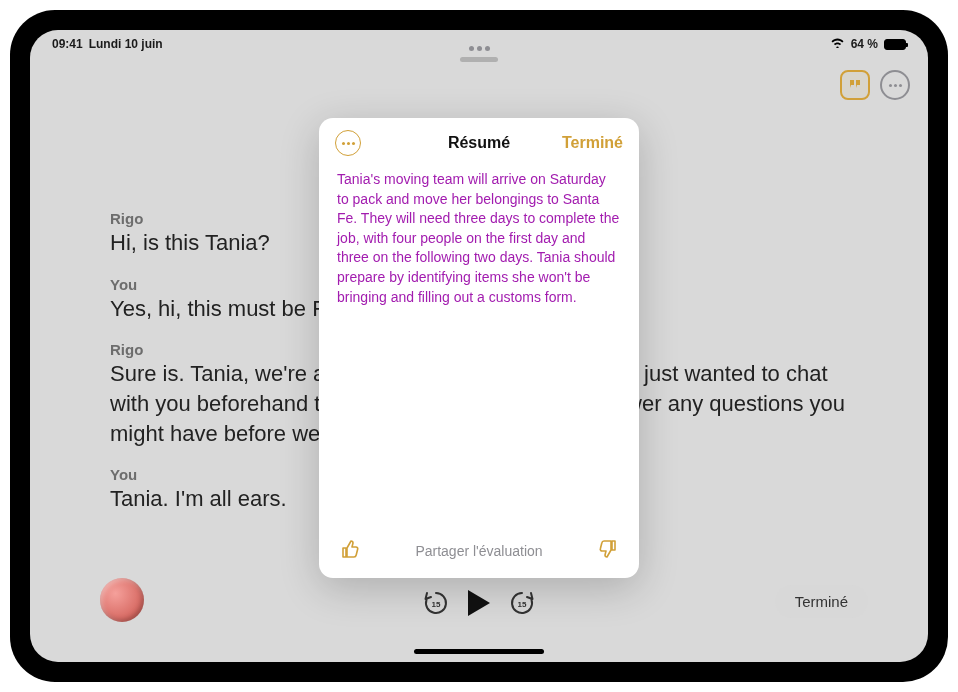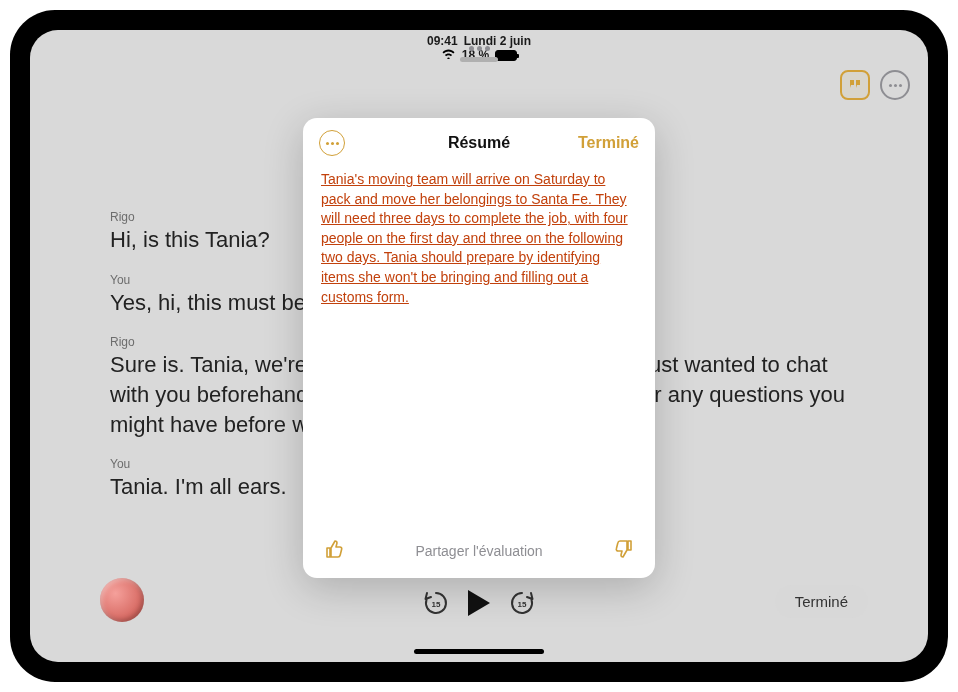--- a/index.html
+++ b/index.html
@@ -46,21 +46,20 @@
       right: 0;
       height: 24px;
       display: flex;
       align-items: center;
       justify-content: space-between;
       padding: 4px 22px 0 22px;
       font-size: 12px;
       font-weight: 600;
       color: #1a1a1a;
       z-index: 2;
-      flex-direction: column;
     }
     .status-left {
       display: flex;
       gap: 6px;
       align-items: center;
     }
     .status-right {
       display: flex;
       gap: 6px;
       align-items: center;
@@ -158,23 +157,24 @@
       position: absolute;
       top: 180px;
       left: 80px;
       right: 80px;
       z-index: 1;
     }
     .msg {
       margin-bottom: 18px;
     }
     .speaker {
-      font-size: 12px;
+      font-size: 15px;
       color: #6d6d6d;
       margin-bottom: 1px;
+      font-weight: bold;
     }
     .line {
       font-size: 22px;
       color: #222;
       line-height: 1.35;
     }
     
     .record-btn {
       position: absolute;
       bottom: 40px;
@@ -227,21 +227,21 @@
       background: #000;
       border-radius: 3px;
       z-index: 2;
     }
     
     .modal {
       position: absolute;
       top: 88px;
       left: 50%;
       transform: translateX(-50%);
-      width: 352px;
+      width: 320px;
       height: 460px;
       background: #fff;
       border-radius: 14px;
       box-shadow: 0 10px 40px rgba(0,0,0,0.2);
       z-index: 10;
       display: flex;
       flex-direction: column;
     }
     .modal-header {
       display: flex;
@@ -270,23 +270,22 @@
     .modal-done {
       margin-left: auto;
       font-size: 16px;
       font-weight: 600;
       color: #d1a038;
     }
     .modal-body {
       padding: 8px 18px;
       font-size: 14px;
       line-height: 1.4;
-      color: #c2410c;
+      color: #a21caf;
       flex: 1;
-      text-decoration: underline;
     }
     .modal-footer {
       padding: 12px 20px 14px 20px;
       display: flex;
       align-items: center;
       justify-content: space-between;
     }
     .thumb-icon {
       color: #d1a038;
     }
@@ -297,29 +296,29 @@
   </style>
 </head>
 <body>
 
 <div class="device-frame">
   <div class="screen">
 
     <div class="status-bar">
       <div class="status-left">
         <span>09:41</span>
-        <span>Lundi 2 juin</span>
+        <span>Lundi 10 juin</span>
       </div>
       <div class="status-right">
         <span>
           <svg width="15" height="11" viewBox="0 0 15 11">
               <path d="M7.5 9.5a1.2 1.2 0 100 2.4 1.2 1.2 0 000-2.4zM4 7c1-1 2.2-1.5 3.5-1.5S10 6 11 7l-1 1.2c-.7-.7-1.6-1-2.5-1s-1.8.3-2.5 1L4 7zM1.5 4.2C3.2 2.5 5.3 1.5 7.5 1.5s4.3 1 6 2.7L12.3 5.4C11 4.1 9.3 3.4 7.5 3.4S4 4.1 2.7 5.4L1.5 4.2z" fill="#000"></path>
             </svg>
         </span>
-        <span>18 %</span>
+        <span>64 %</span>
         <span class="battery-icon"></span>
       </div>
     </div>
 
     <div class="top-center">
       <div class="ellipsis-dots">
           <span></span>
           <span></span>
           <span></span>
         </div>

